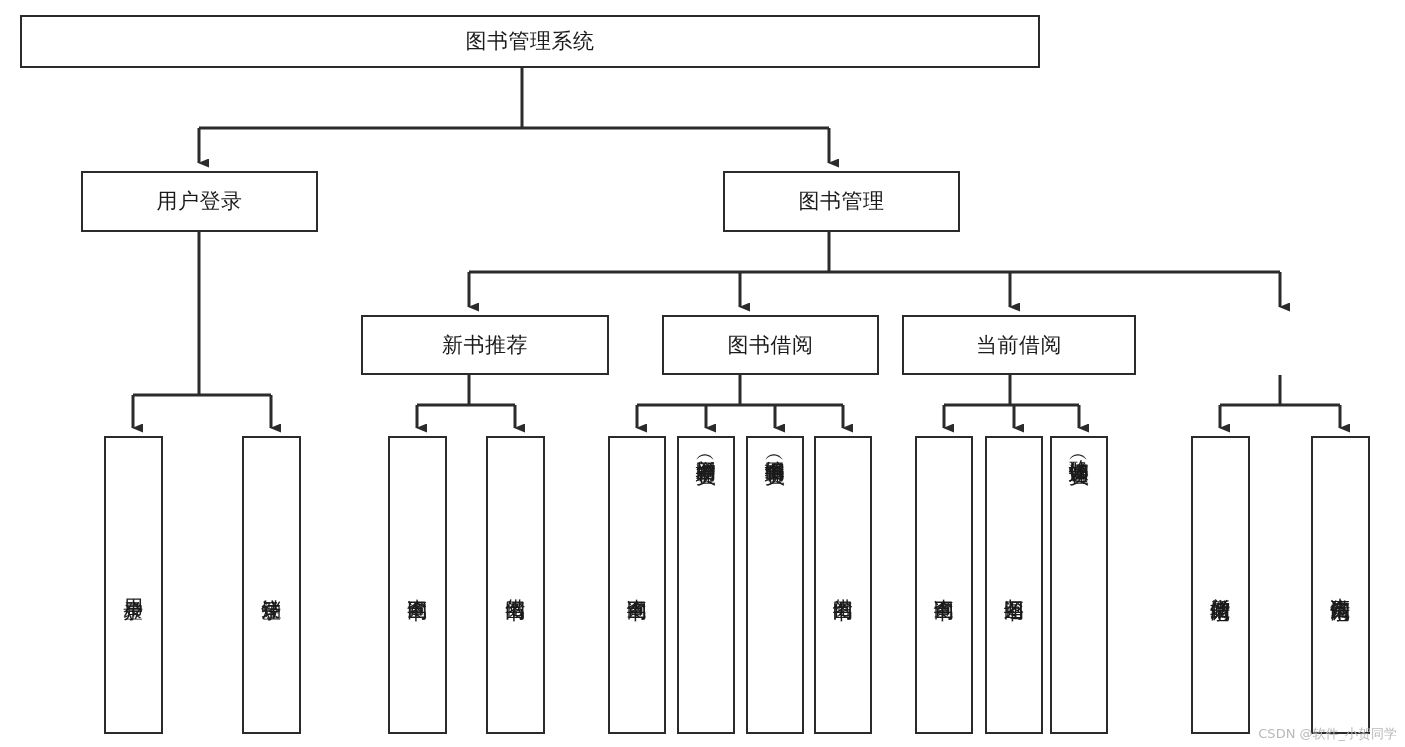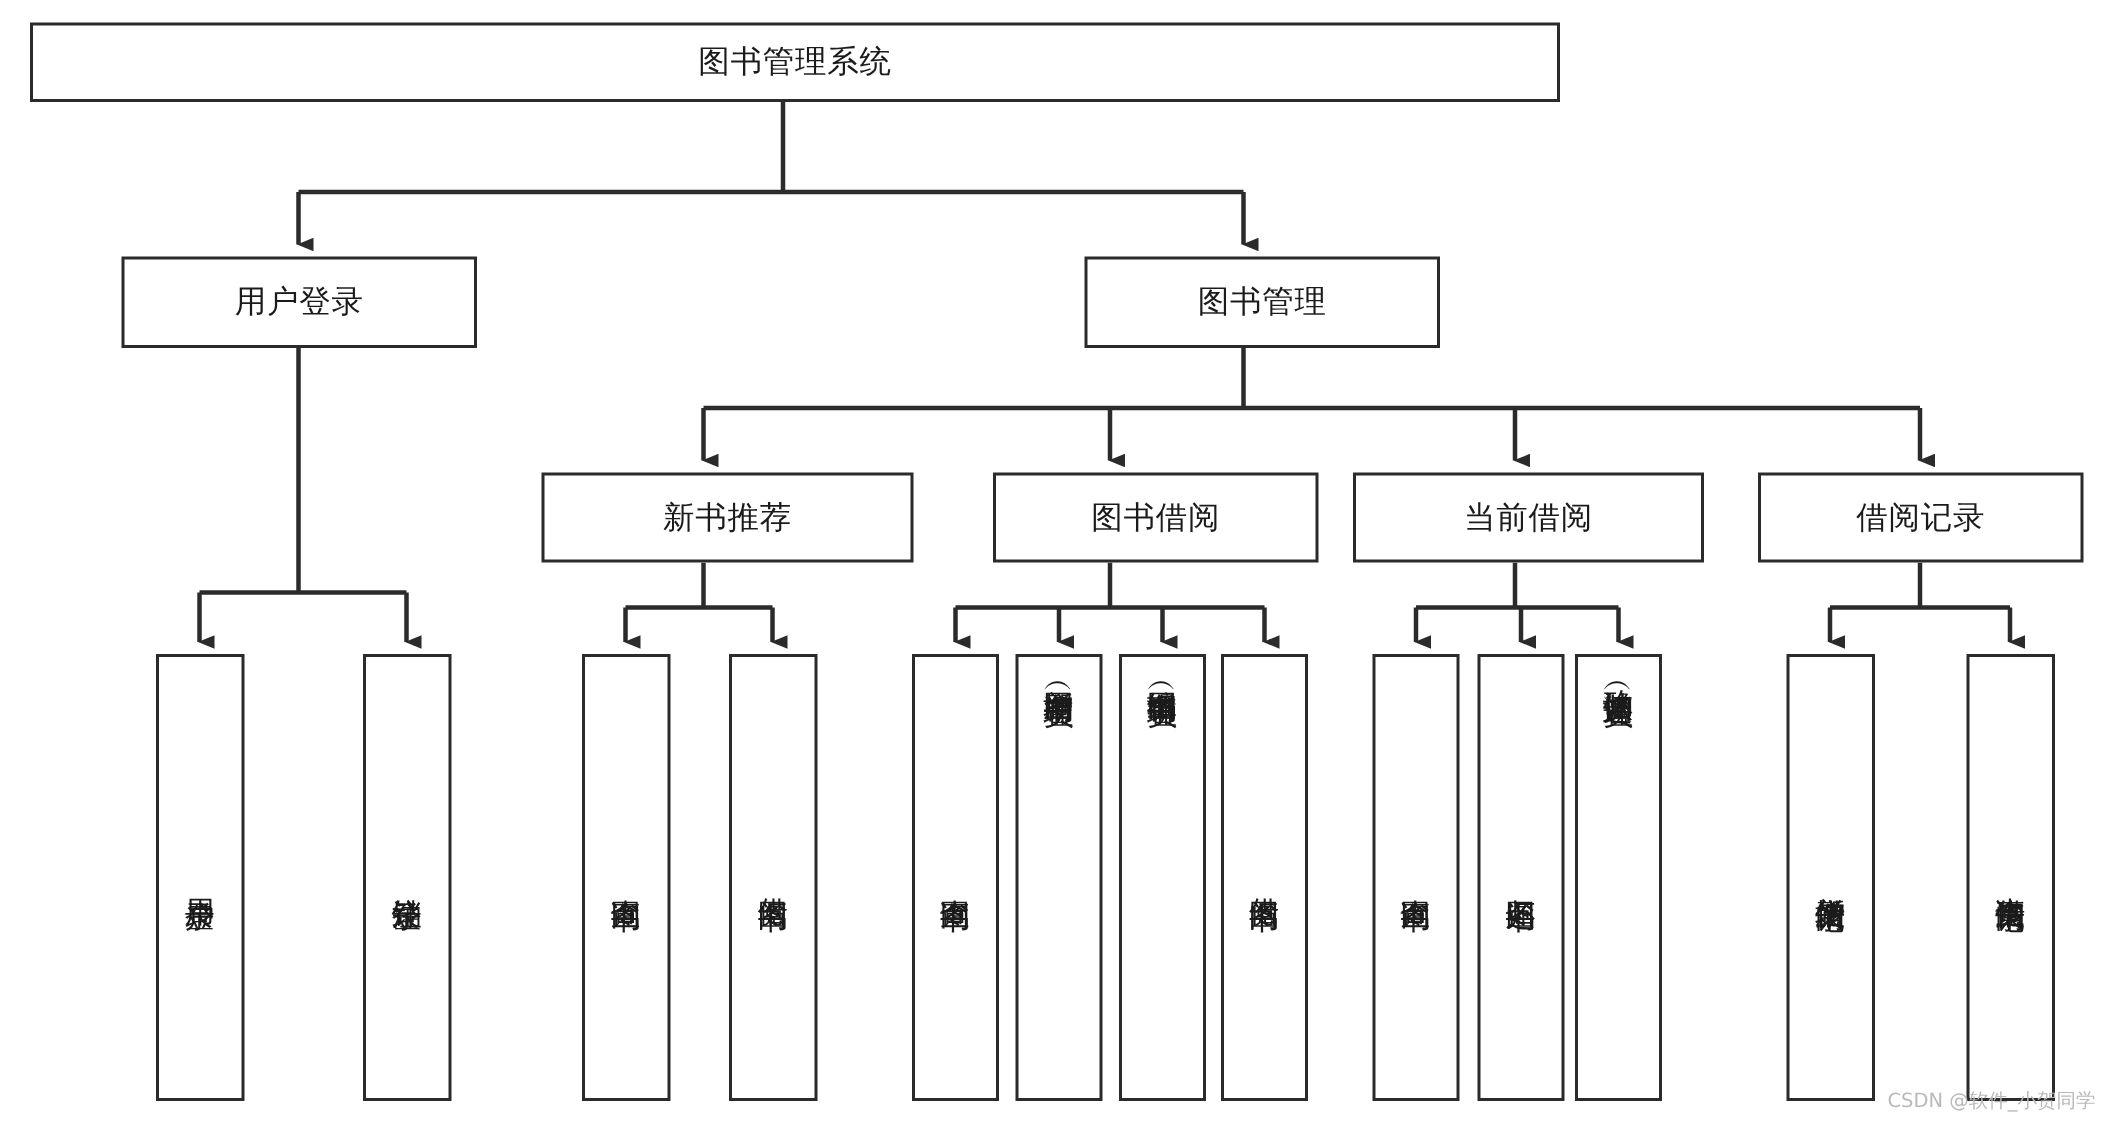--- a/index.html
+++ b/index.html
@@ -156,23 +156,20 @@
   </div>
 
   <div class="node-box" style="left:632px; top:315px; width:217px; height:60px;margin-left:30px;">
     <span class="node-label-h">图书借阅</span>
   </div>
 
   <div class="node-box" style="left:902px; top:315px; width:234px; height:60px;">
     <span class="node-label-h">当前借阅</span>
   </div>
 
-  <div class="node-box" style="left:1172px; top:315px; width:217px; height:60px;">
-    <span class="node-label-h">借阅记录</span>
-  </div>
 
   <div class="node-box leaf-box centered" style="left:104px; top:436px; width:59px; height:298px;">
     <span class="node-label-v">用户登录</span>
   </div>
 
   <div class="node-box leaf-box centered" style="left:242px; top:436px; width:59px; height:298px;">
     <span class="node-label-v">注销登录</span>
   </div>
 
   <div class="node-box leaf-box centered" style="left:388px; top:436px; width:59px; height:298px;">

